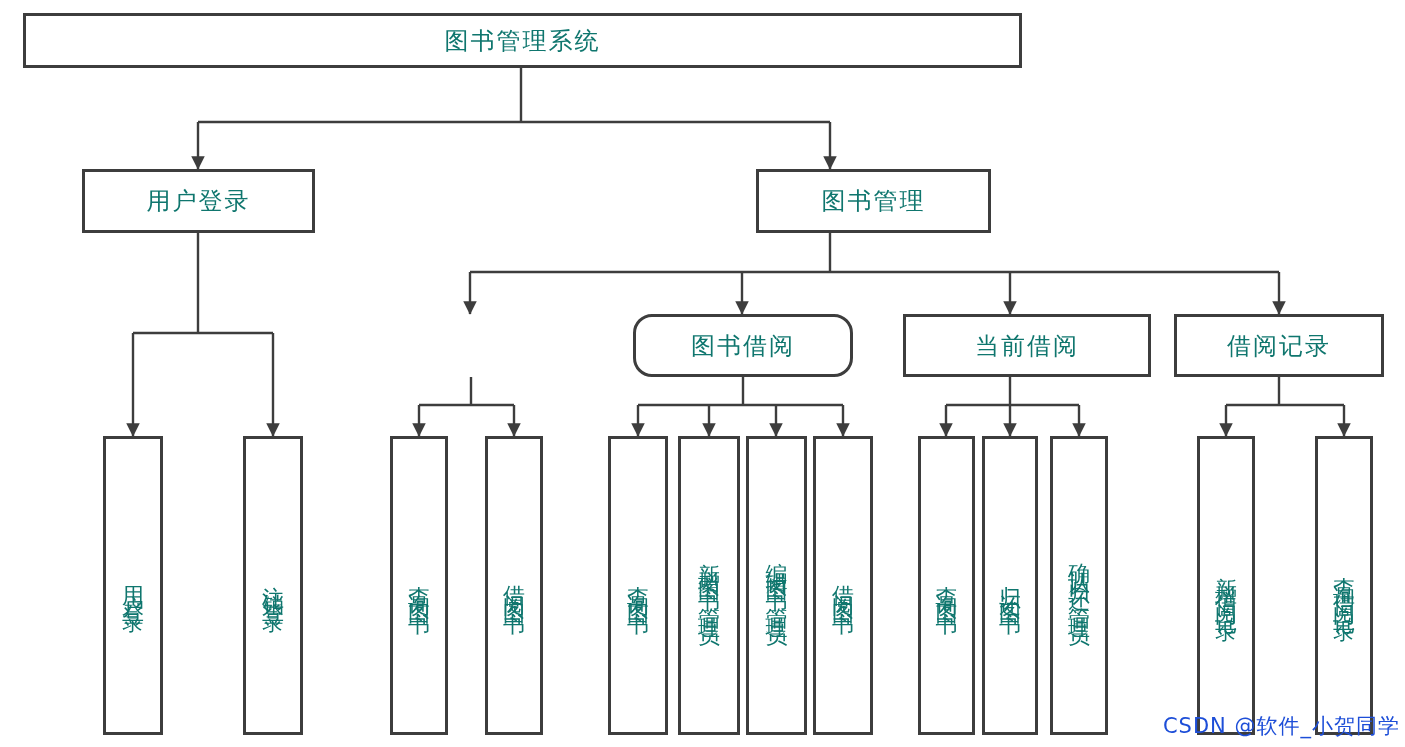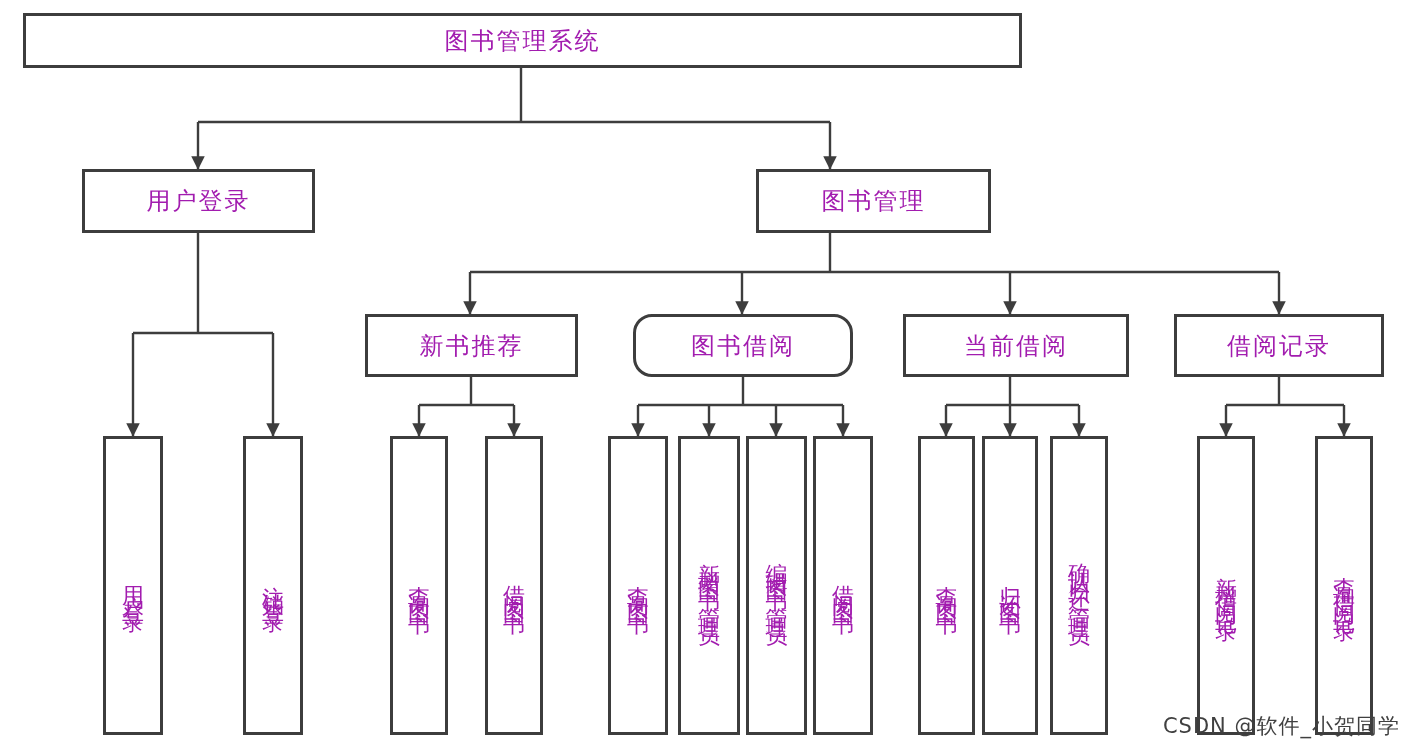--- a/index.html
+++ b/index.html
@@ -10,21 +10,21 @@
     font-family:"DejaVu Sans","Liberation Sans",sans-serif;
     overflow:hidden;
   }
   .wires{position:absolute;left:0;top:0;z-index:1;}
   .node{
     position:absolute;
     box-sizing:border-box;
     border:3px solid #3d3d3d;
     background:#ffffff;
     display:flex;align-items:center;justify-content:center;
-    color:#a21caf;
+    color:#0f766e;
     z-index:2;
   }
   .hnode .label{
     font-size:24px;
     letter-spacing:2px;
     line-height:1;
     white-space:nowrap;
   }
   .vnode .label{
     writing-mode:vertical-lr;
@@ -33,21 +33,21 @@
     letter-spacing:9px;
     line-height:1;
     white-space:nowrap;
   }
   .root{border-width:3px;}
   .watermark{
     position:absolute;
     right:5px;top:712px;
     font-size:21px;
     letter-spacing:1px;
-    color:#404040;
+    color:#1d4ed8;
     z-index:3;
     white-space:nowrap;
   }
 </style>
 </head>
 <body>
 
 <div class="stage">
 
   <svg class="wires" width="1405" height="747" viewBox="0 0 1405 747">
@@ -111,27 +111,24 @@
     <span class="label">图书管理系统</span>
   </div>
 
   <div class="node hnode" style="left:82px;top:169px;width:233px;height:64px;">
     <span class="label">用户登录</span>
   </div>
   <div class="node hnode" style="left:712px;top:169px;width:235px;height:64px;margin-left:44px;">
     <span class="label">图书管理</span>
   </div>
 
-  <div class="node hnode" style="left:365px;top:314px;width:213px;height:63px;">
-    <span class="label">新书推荐</span>
-  </div>
   <div class="node hnode" style="left:633px;top:314px;width:220px;height:63px;border-radius:19px;">
     <span class="label">图书借阅</span>
   </div>
-  <div class="node hnode" style="left:903px;top:314px;width:226px;height:63px;">
+  <div class="node hnode" style="left:903px;top:314px;width:248px;height:63px;">
     <span class="label">当前借阅</span>
   </div>
   <div class="node hnode" style="left:1174px;top:314px;width:210px;height:63px;">
     <span class="label">借阅记录</span>
   </div>
 
   <div class="node vnode" style="left:103px;top:436px;width:60px;height:299px;">
     <span class="label">用户登录</span>
   </div>
   <div class="node vnode" style="left:243px;top:436px;width:60px;height:299px;">

